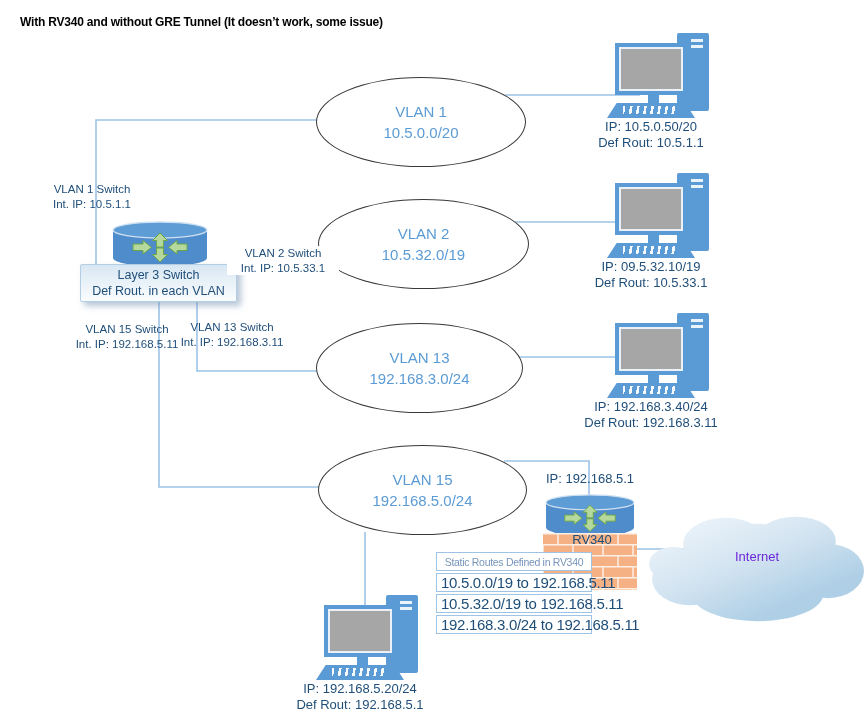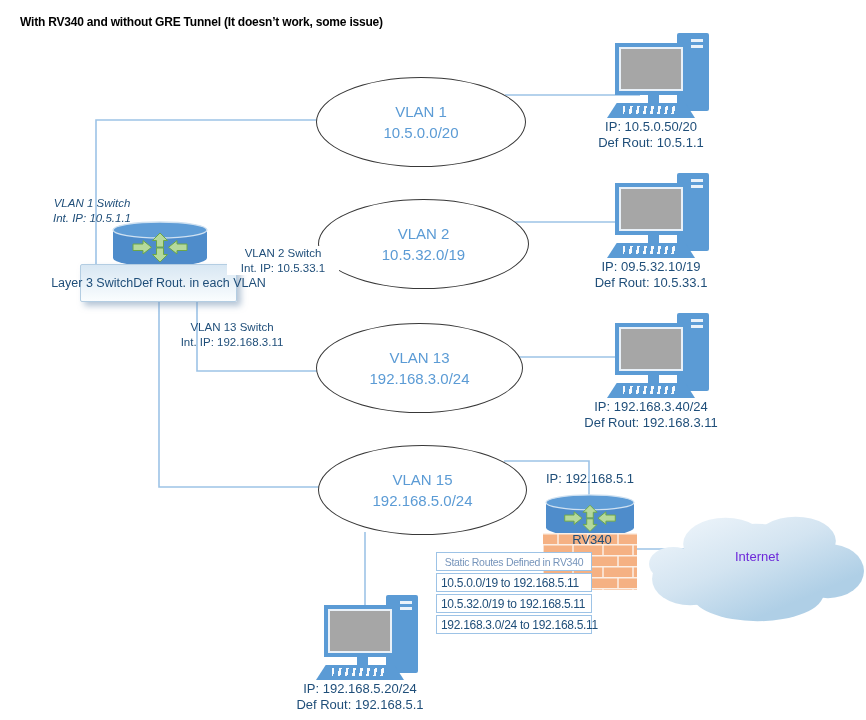--- a/index.html
+++ b/index.html
@@ -33,32 +33,32 @@
     background:repeating-linear-gradient(100deg,rgba(255,255,255,.95) 0 2.5px,transparent 2.5px 7px);}
   .pc-label{position:absolute;left:-41px;top:86px;width:170px;text-align:center;
     color:#1F4E79;font-size:13px;line-height:16px;white-space:nowrap;}
   
   .port-label{z-index:3;color:#1F4E79;font-size:11.5px;line-height:14.5px;text-align:center;white-space:nowrap;}
   #switch-box{
     z-index:3;left:80px;top:264px;width:155px;height:36px;
     background:linear-gradient(180deg,#D8E7F3,#FAFDFE);
     border:1px solid #B3CDE2;border-radius:2px;
     box-shadow:4px 4px 6px rgba(120,150,180,.55);
-    display:flex;flex-direction:row;align-items:center;justify-content:center;
+    display:flex;flex-direction:column;align-items:center;justify-content:center;
     color:#1F4E79;font-size:12.5px;line-height:16.5px;white-space:nowrap;
   }
   .dev-svg{z-index:3;}
   #router-name{z-index:4;left:543px;top:532px;width:98px;text-align:center;color:#1F4E79;font-size:13px;}
   #router-ip{z-index:4;left:540px;top:471px;width:100px;text-align:center;color:#1F4E79;font-size:13px;white-space:nowrap;}
   
   #routes-table{z-index:5;left:436px;top:552px;width:156px;}
   .rt-cell{box-sizing:border-box;width:156px;height:19px;background:#fff;border:1px solid #9DC3E6;
     margin-bottom:2px;display:flex;align-items:center;white-space:nowrap;}
   .rt-header{justify-content:center;color:#7795BB;font-size:10.5px;letter-spacing:-0.3px;}
-  .rt-row{padding-left:4px;color:#1F4E79;font-size:12px;letter-spacing:-0.3px;}
+  .rt-row{padding-left:4px;color:#1F4E79;font-size:15px;letter-spacing:-0.3px;}
   
   #cloud{z-index:2;left:645px;top:508px;}
   #cloud-label{z-index:3;left:647px;top:549px;width:220px;text-align:center;color:#6d28d9;font-size:13px;}
 </style>
 </head>
 <body>
 
 <div id="canvas">
 
   <div id="title" class="abs">With RV340 and without GRE Tunnel (It doesn’t work, some issue)</div>
@@ -173,27 +173,31 @@
       <path d="M50 41 L42.5 33.5 H46.5 V27 H53.5 V33.5 H57.5 Z"></path>
       <path d="M23 23 H33 V19.5 L41.5 26.3 L33 33 V29.5 H23 Z"></path>
       <path d="M77 23 H67 V19.5 L58.5 26.3 L67 33 V29.5 H77 Z"></path>
     </g>
   </svg>
   <div id="switch-box" class="abs">
     <div>Layer 3 Switch</div>
     <div>Def Rout. in each VLAN</div>
   </div>
 
-  <div class="port-label abs" style="left:32px;top:196px;width:120px;font-style:italic;">
+  <div class="port-label abs" style="left:32px;top:182px;width:120px;">
     <div>VLAN 1 Switch</div>
     <div>Int. IP: 10.5.1.1</div>
   </div>
   <div class="port-label abs" style="left:227px;top:246px;width:112px;background:#fff;">
     <div>VLAN 2 Switch</div>
     <div>Int. IP: 10.5.33.1</div>
+  </div>
+  <div class="port-label abs" style="left:62px;top:322px;width:130px;">
+    <div>VLAN 15 Switch</div>
+    <div>Int. IP: 192.168.5.11</div>
   </div>
   <div class="port-label abs" style="left:167px;top:320px;width:130px;">
     <div>VLAN 13 Switch</div>
     <div>Int. IP: 192.168.3.11</div>
   </div>
 
   <div id="router-ip" class="abs">IP: 192.168.5.1</div>
   <svg class="dev-svg abs" style="left:543px;top:494px;" width="94" height="44" viewBox="0 0 100 47">
     <path d="M3 9 V36 A47 8.5 0 0 0 97 36 V9" fill="#4E8CCB"></path>
     <ellipse cx="50" cy="9" rx="47" ry="8" fill="#5E9CD6" stroke="#CFE1F1" stroke-width="1.4"></ellipse>

